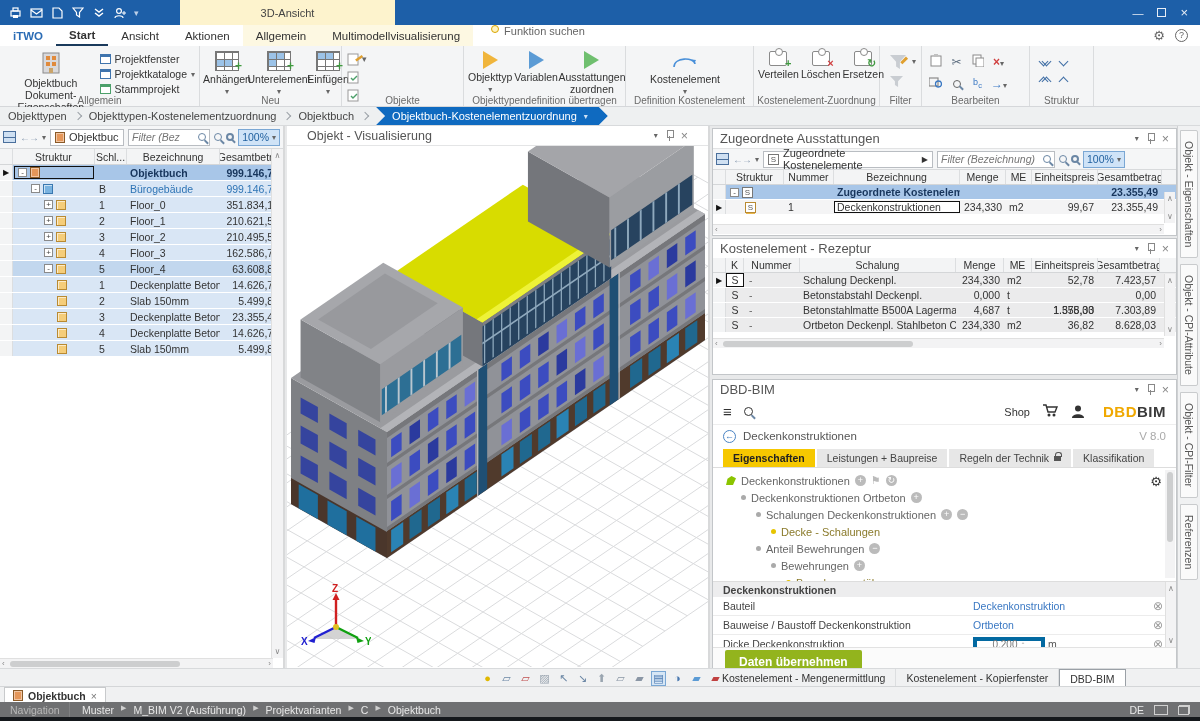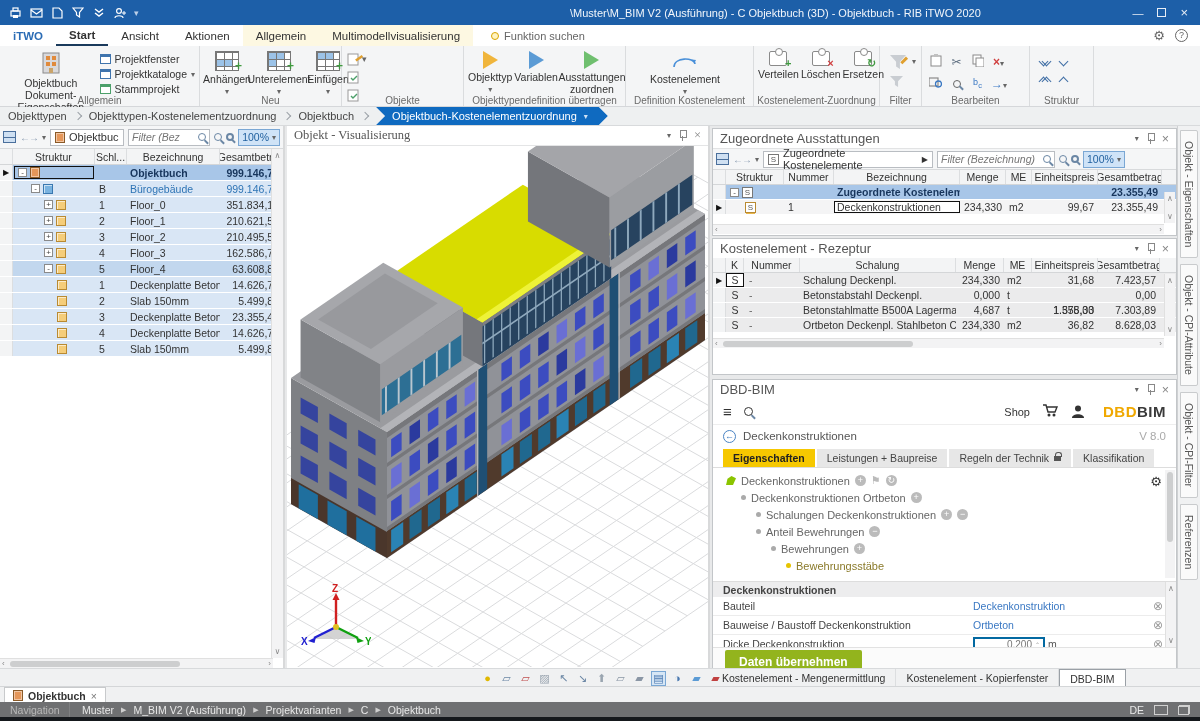--- a/index.html
+++ b/index.html
@@ -15,21 +15,21 @@
   .win-title { position:absolute; left:570px; top:0; height:25px; display:flex; align-items:center; font-size:11px; color:#f2f6fb; white-space:nowrap; }
   .win-btns { position:absolute; right:4px; top:0; height:25px; display:flex; align-items:center; gap:14px; padding-right:8px; color:#e8eef6; font-size:11px; }
   .wb-box { width:9px; height:9px; border:1px solid #e8eef6; display:inline-block; }
 
   
   .tabrow { position:absolute; left:0; top:25px; width:1200px; height:21px; background:#fff; display:flex; align-items:stretch; }
   .apptab { padding:0 13px; display:flex; align-items:center; font-size:11.5px; color:#333; cursor:default; }
   .apptab.itwo { color:#2b6cb5; font-weight:bold; }
   .apptab.active { font-weight:bold; border-bottom:2px solid #1a3a5c; }
   .apptab.ctx { background:#fdf8e2; }
-  .fsearch { display:flex; align-items:center; gap:5px; margin-left:18px; color:#666; }
+  .fsearch { display:flex; align-items:flex-start; gap:5px; margin-left:18px; color:#666; }
   .bulb { width:8px; height:8px; border-radius:50%; border:1.3px solid #d8a400; background:#fff3c0; display:inline-block; }
   .tr-right { margin-left:auto; display:flex; align-items:center; gap:10px; padding-right:12px; color:#666; font-size:13px; }
   .helpc { width:13px; height:13px; border:1.3px solid #666; border-radius:50%; font-size:9px; line-height:11px; text-align:center; display:inline-block; }
 
   
   .ribbon { position:absolute; left:0; top:46px; width:1200px; height:61px; background:#f4f5f6; border-bottom:1px solid #d5d7da; display:flex; }
   .rgroup { position:relative; height:100%; border-right:1px solid #dadcde; padding:3px 4px 12px 4px; display:flex; align-items:flex-start; gap:2px; }
   .rgroup .glabel { position:absolute; left:0; right:0; bottom:0px; text-align:center; font-size:10px; color:#6a6a6a; white-space:nowrap; }
   .bigbtn { width:96px; display:flex; flex-direction:column; align-items:center; text-align:center; gap:2px; padding-top:2px; font-size:10.5px; color:#333; line-height:1.15; }
   .bigbtn.narrow { width:72px; }
@@ -89,21 +89,21 @@
   .cubei { width:10px; height:10px; flex:none; display:inline-block; }
   .cube-b { background:#7ab3e0; border:1px solid #3a78b0; box-shadow:inset 1px 1px 0 rgba(255,255,255,.6); }
   .cube-y { background:#f5cd7a; border:1px solid #b98a32; box-shadow:inset 1px 1px 0 rgba(255,255,255,.6); }
   .i-bldg { width:10px; height:11px; background:#e5975a; border:1px solid #8a5a28; box-shadow:inset 0 0 0 1px rgba(255,255,255,.45); flex:none; display:inline-block; }
   .num { text-align:right; padding-right:4px; font-variant-numeric:tabular-nums; }
   .vscroll { position:absolute; right:0; top:23px; width:12px; bottom:10px; background:#f3f3f4; border-left:1px solid #e0e0e0; display:flex; flex-direction:column; align-items:center; justify-content:space-between; color:#888; font-size:8px; padding:2px 0; }
   .hscroll { position:absolute; left:0; bottom:0; height:10px; background:#f3f3f4; border-top:1px solid #e0e0e0; display:flex; align-items:center; color:#888; font-size:8px; }
   .hthumb { height:6px; background:#cdcecf; border-radius:3px; margin:0 3px; }
 
   
-  .panel-head { height:20px; display:flex; align-items:center; padding:0 7px; font-size:12.5px; color:#555; background:#fff; border-bottom:1px solid #e4e5e6;font-family:Liberation Serif, serif; }
+  .panel-head { height:20px; display:flex; align-items:center; padding:0 20px; font-size:12.5px; color:#555; background:#fff; border-bottom:1px solid #e4e5e6; }
   .ph-icons { margin-left:auto; display:flex; align-items:center; gap:8px; color:#888; }
   .i-pin { position:relative; width:7px; height:11px; display:inline-block; }
   .i-pin::before { content:''; position:absolute; top:0; left:1px; width:5px; height:6px; border:1.2px solid #888; }
   .i-pin::after { content:''; position:absolute; top:6px; left:3px; width:1.2px; height:5px; background:#888; }
   .viz-body { position:relative; width:100%; height:521px; background:#fff; overflow:hidden; }
   .axis-gizmo { position:absolute; left:14px; bottom:14px; }
 
   
   .rpanel { position:absolute; left:0; width:465px; background:#fff; border:1px solid #c3c6c9; }
   .rp-head { height:19px; display:flex; align-items:center; padding:0 7px; font-size:12.5px; color:#555; background:#fff; }
@@ -135,38 +135,38 @@
   .circ { width:11px; height:11px; border-radius:50%; background:#bbb; color:#fff; font-size:9px; line-height:11px; text-align:center; flex:none; }
   .dbd-gear { position:absolute; right:14px; top:6px; color:#333; font-size:13px; }
   .dbd-vscroll { position:absolute; right:1px; top:2px; width:10px; height:108px; background:#f3f3f4; }
   .dbd-vthumb { width:6px; margin:2px auto; background:#cdcecf; border-radius:3px; height:70px; }
   .props { height:66px; overflow:hidden; border-top:1px solid #ddd; position:relative; }
   .prow-hd { height:15px; background:#ededee; display:flex; align-items:center; padding:0 10px; color:#444; font-weight:bold; font-size:10.5px; }
   .prow { height:19px; display:flex; align-items:center; padding:0 10px; border-bottom:1px solid #ececec; font-size:10.5px; }
   .pname { width:250px; color:#444; overflow:hidden; white-space:nowrap; }
   .pval { flex:1; color:#3a78c3; }
   .pclear { color:#999; font-size:12px; width:16px; text-align:center; }
-  .pinput { border:2px solid #0369a1; width:72px; height:14px; display:inline-flex; align-items:center; justify-content:flex-end; padding:0 3px; color:#777; font-size:10px; gap:3px; }
+  .pinput { border:4px solid #0369a1; width:72px; height:14px; display:inline-flex; align-items:center; justify-content:center; padding:0 3px; color:#777; font-size:10px; gap:3px; }
   .applyrow { height:28px; background:#fbfbfb; border-top:1px solid #e2e2e2; display:flex; align-items:center; padding-left:12px; }
   .applybtn { background:#93b41d; color:#fff; font-weight:bold; font-size:12px; padding:5px 14px; border:none; border-radius:2px; }
 
   
   .bottomrow { position:absolute; left:0; top:668px; width:1200px; height:18px; background:#f0f1f2; border-top:1px solid #d8dadc; }
   .viz-tools { position:absolute; left:480px; top:1px; height:16px; display:flex; align-items:center; gap:4px; font-size:11px; }
   .vt { display:inline-flex; align-items:center; justify-content:center; width:15px; height:15px; color:#7a8aa0; }
   .vt.sel { background:#d6e6f5; border:1px solid #7aa7d4; }
   .bottom-tabs { position:absolute; left:712px; top:0; height:18px; display:flex; align-items:stretch; font-size:10.5px; color:#333; }
   .btab { display:flex; align-items:center; padding:0 10px; border-right:1px solid #dcdee0; }
   .btab.active { background:#fff; border:1px solid #9aa0a6; border-bottom:none; font-weight:normal; }
   .doctabrow { position:absolute; left:0; top:686px; width:1200px; height:16px; background:#f0f1f2; border-top:1px solid #d4d6d8; }
   .doctab { position:absolute; left:4px; top:0; height:16px; background:#fff; border:1px solid #c8cacc; border-bottom:none; display:flex; align-items:center; gap:5px; padding:0 8px; font-weight:bold; font-size:10.5px; }
   .doctab .x { color:#777; font-weight:normal; }
   .statusbar { position:absolute; left:0; top:702px; width:1200px; height:15px; background:#6f7072; color:#e8e8e8; display:flex; align-items:center; font-size:10.5px; }
   .sb-nav { color:#b8b8b8; padding:0 10px; border-right:1px solid #7f8082; height:100%; display:flex; align-items:center; width:70px; }
-  .sb-path { display:flex; align-items:center; gap:7px; padding-left:12px; }
+  .sb-path { display:flex; gap:7px; padding-left:12px; }
   .sb-sep { font-size:7px; color:#cfcfcf; }
   .sb-right { margin-left:auto; display:flex; align-items:center; gap:10px; padding-right:10px; }
   .kb-ico { width:14px; height:10px; border:1.2px solid #d0d0d0; display:inline-block; }
   .wins-ico { position:relative; width:12px; height:10px; display:inline-block; }
   .wins-ico::before { content:''; position:absolute; right:0; top:0; width:9px; height:7px; border:1.2px solid #d0d0d0; }
   .wins-ico::after { content:''; position:absolute; left:0; bottom:0; width:9px; height:7px; border:1.2px solid #d0d0d0; background:#6f7072; }
   .bottomedge { position:absolute; left:0; top:717px; width:1200px; height:4px; background:#15181c; }
 </style>
 </head>
 <body>
@@ -205,21 +205,21 @@
         </span>
       <span class="qi">
           <svg width="13" height="12">
             <circle cx="5" cy="4" r="2.4" fill="none" stroke="#fff" stroke-width="1.2"></circle>
             <path d="M1 11c0-3 8-3 8 0" fill="none" stroke="#fff" stroke-width="1.2"></path>
             <path d="M10 4v4M8 6h4" stroke="#fff" stroke-width="1"></path>
           </svg>
         </span>
       <span style="color:#bcd0e8;font-size:9px">▾</span>
     </div>
-    <div class="win-title">\Muster\M_BIM V2 (Ausführung) - C Objektbuch (3D) - Objektbuch - RIB iTWO 2020</div>
+    <div class="context-tab">3D-Ansicht</div>
     <div class="win-btns">
       <span>—</span>
       <span class="wb-box"></span>
       <span style="font-size:13px">×</span>
     </div>
   </div>
 
   <div class="tabrow">
     <div id="app-tabs" style="display:flex">
         <div class="apptab itwo">iTWO</div>
@@ -924,21 +924,21 @@
             <div style="width:62px">Gesamtbetrag</div>
         </div>
         <div id="rez-rows">
             <div class="rrow" style="background: rgb(235, 235, 236); border-bottom: 1px solid rgb(255, 255, 255);">
               <div class="gut">▶</div>
               <div class="focuscell" style="width: 18px; text-align: center; height: 100%; line-height: 15px;">S</div>
               <div style="width: 56px; padding-left: 5px; color: rgb(102, 102, 102);">-</div>
               <div class="cellclip" style="width: 156px;">Schalung Deckenpl.</div>
               <div class="num" style="width: 48px;">234,330</div>
               <div style="width: 28px; padding-left: 3px;">m2</div>
-              <div class="num" style="width: 66px;">31,68</div>
+              <div class="num" style="width: 66px;">52,78</div>
               <div class="num" style="width: 62px;">7.423,57</div>
             </div>
             <div class="rrow" style="background: rgb(235, 235, 236); border-bottom: 1px solid rgb(255, 255, 255);">
               <div class="gut"></div>
               <div style="width: 18px; text-align: center; height: 100%; line-height: 15px;">S</div>
               <div style="width: 56px; padding-left: 5px; color: rgb(102, 102, 102);">-</div>
               <div class="cellclip" style="width: 156px;">Betonstabstahl Deckenpl.</div>
               <div class="num" style="width: 48px;">0,000</div>
               <div style="width: 28px; padding-left: 3px;">t</div>
               <div class="num" style="width: 66px; margin-top: 30px;">1.375,00</div>
@@ -1029,20 +1029,25 @@
               <span class="dotg"></span>
               <span>Deckenkonstruktionen Ortbeton</span>
               <span class="circ">+</span>
             </div>
             <div class="tnode">
               <span style="width: 30px;"></span>
               <span class="dotg"></span>
               <span>Schalungen Deckenkonstruktionen</span>
               <span class="circ">+</span>
               <span class="circ">−</span>
+            </div>
+            <div class="tnode">
+              <span style="width: 45px;"></span>
+              <span class="doty"></span>
+              <span style="color: rgb(138, 122, 42);">Decke - Schalungen</span>
             </div>
             <div class="tnode">
               <span style="width: 30px;"></span>
               <span class="dotg"></span>
               <span>Anteil Bewehrungen</span>
               <span class="circ">−</span>
             </div>
             <div class="tnode">
               <span style="width: 45px;"></span>
               <span class="dotg"></span>

